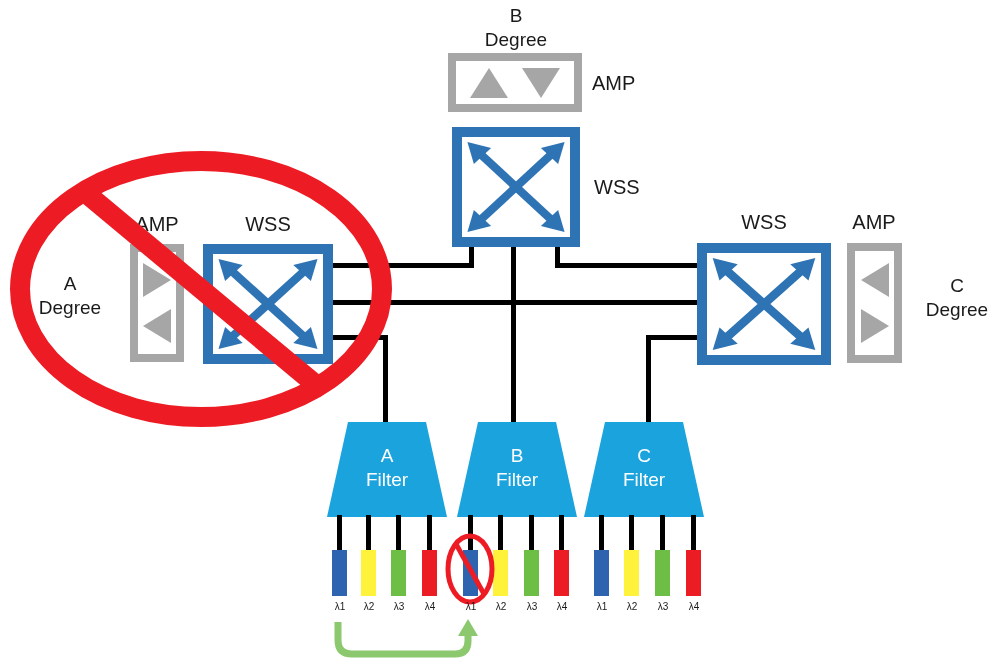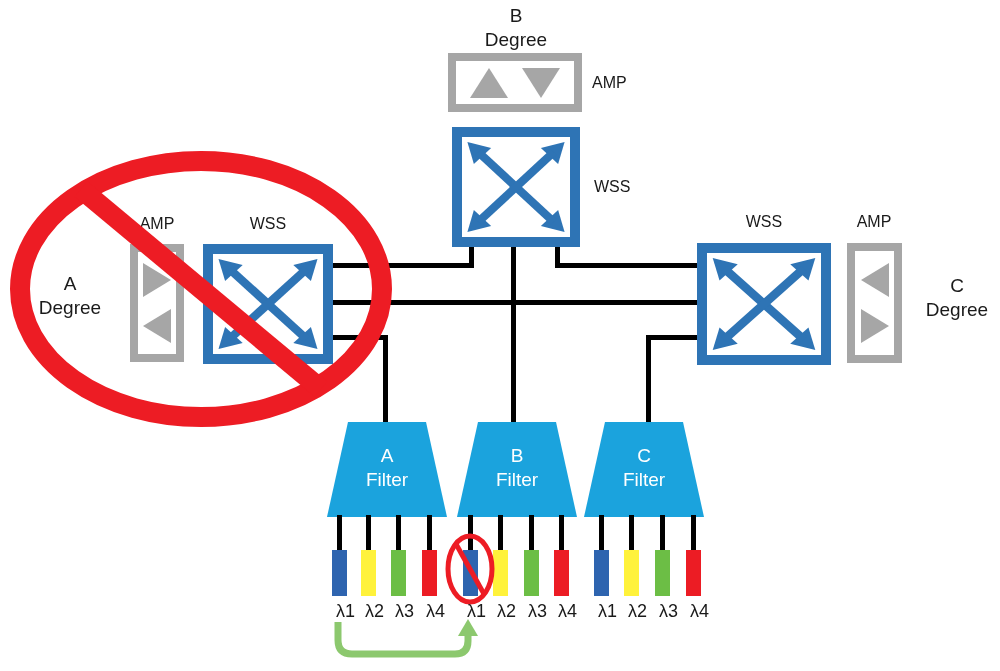--- a/index.html
+++ b/index.html
@@ -1,21 +1,21 @@
 <!DOCTYPE html>
 <html><head>
 <meta charset="utf-8">
 <style>
   html,body { margin:0; padding:0; background:#fff; }
   .canvas {
     position:relative; width:1000px; height:671px; background:#ffffff;
     font-family:"Liberation Sans", sans-serif; color:#1a1a1a; overflow:hidden;
   }
   .line { position:absolute; background:#000000; }
-  .lbl { position:absolute; text-align:center; font-size:16px; line-height:22px; white-space:nowrap; }
+  .lbl { position:absolute; text-align:center; font-size:20px; line-height:22px; white-space:nowrap; }
   .deg-lbl { font-size:19px; line-height:24px; }
   
   .wss { position:absolute; background:#ffffff; border:10px solid #2E74B5; box-sizing:border-box; }
   .wss svg { display:block; width:100%; height:100%; }
   
   .amp { position:absolute; background:#A6A6A6; box-sizing:border-box; padding:8px; }
   .amp-inner { background:#ffffff; width:100%; height:100%; display:flex; }
   .amp-inner.h { flex-direction:row; justify-content:space-evenly; align-items:center; }
   .amp-inner.v { flex-direction:column; justify-content:space-evenly; align-items:center; }
   .tri { width:0; height:0; }
@@ -24,21 +24,21 @@
   .tri-right { border-top:17px solid transparent; border-bottom:17px solid transparent; border-left:28px solid #A6A6A6; }
   .tri-left  { border-top:17px solid transparent; border-bottom:17px solid transparent; border-right:28px solid #A6A6A6; }
   
   .filter {
     position:absolute; width:120px; height:95px; background:#1BA3DD;
     clip-path:polygon(17.5% 0%, 82.5% 0%, 100% 100%, 0% 100%);
     color:#ffffff; text-align:center; font-size:19px; line-height:24px; padding-top:22px; box-sizing:border-box;
   }
   
   .bar { position:absolute; top:550px; width:15px; height:46px; }
-  .wl  { position:absolute; top:601px; width:30px; text-align:right; font-size:18px; }
+  .wl  { position:absolute; top:601px; width:30px; text-align:center; font-size:10px; }
   .nosign { position:absolute; }
 </style>
 </head>
 <body>
 
 <div class="canvas">
 
   <div class="line" style="left:332px;top:263px;width:142px;height:5px;"></div>
   <div class="line" style="left:469px;top:247px;width:5px;height:21px;"></div>
   <div class="line" style="left:555px;top:247px;width:5px;height:21px;"></div>

